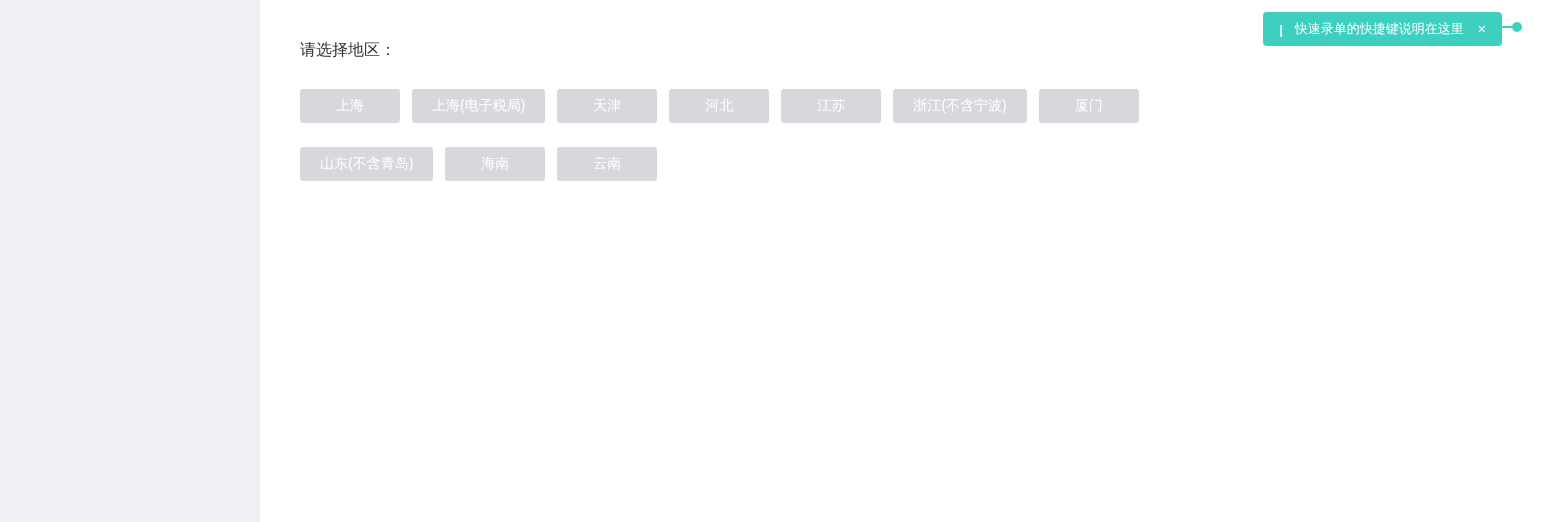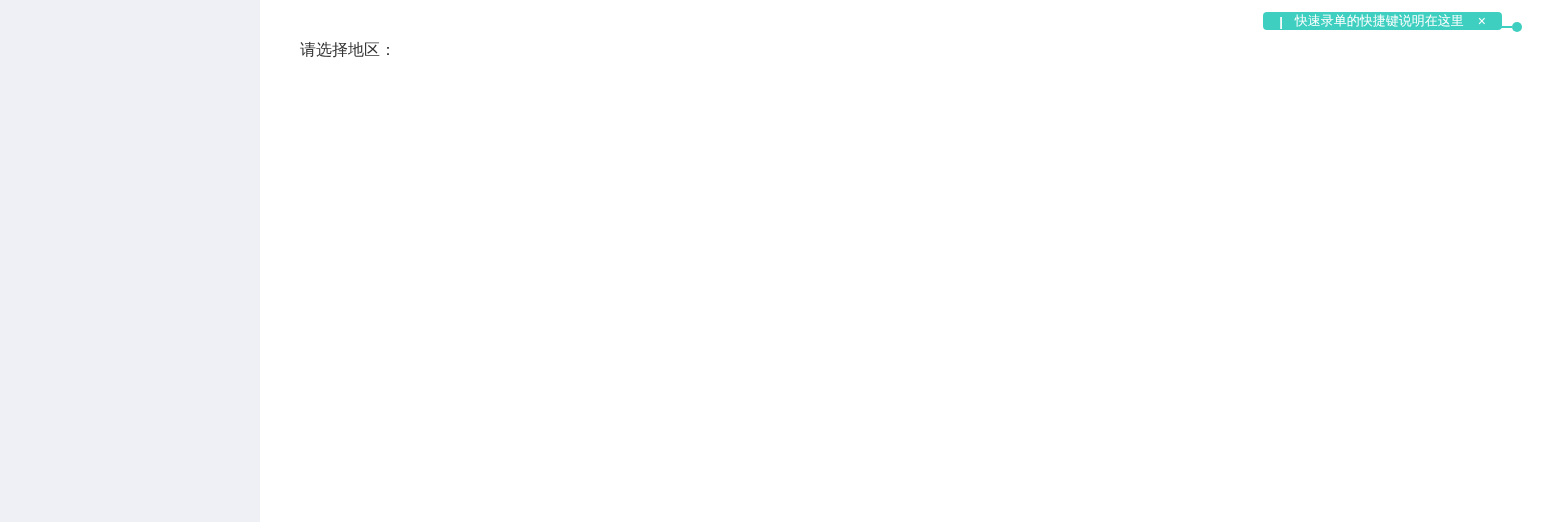--- a/index.html
+++ b/index.html
@@ -63,21 +63,21 @@
     }
 
     
     .tooltip-banner {
       position: absolute;
       top: 12px;
       right: 60px;
       background: #3ecfc0;
       color: #fff;
       font-size: 13px;
-      padding: 0 16px;
+      padding: 8px 16px;
       border-radius: 4px;
       display: flex;
       align-items: center;
       gap: 10px;
       white-space: nowrap;
     }
 
     .tooltip-banner::before {
       content: '|';
       font-weight: bold;
@@ -113,20 +113,37 @@
     }
   </style>
 </head>
 <body>
 
 <div class="sidebar"></div>
 
 <div class="main-content">
   <div class="page-title">请选择地区：</div>
 
+  <div class="region-buttons">
+
+  <div style="display: flex; flex-wrap: nowrap; gap: 12px; width: 100%; margin-bottom: 12px;">
+        <button class="region-btn">上海</button>
+        <button class="region-btn">上海(电子税局)</button>
+        <button class="region-btn">天津</button>
+        <button class="region-btn">河北</button>
+        <button class="region-btn">江苏</button>
+        <button class="region-btn">浙江(不含宁波)</button>
+        <button class="region-btn">厦门</button>
+      </div>
+      <div style="display: flex; flex-wrap: nowrap; gap: 12px; width: 100%;">
+        <button class="region-btn">山东(不含青岛)</button>
+        <button class="region-btn">海南</button>
+        <button class="region-btn">云南</button>
+      </div>
+    </div>
 </div>
 
 <div class="tooltip-banner">
   <span>快速录单的快捷键说明在这里</span>
   <span class="tooltip-close">×</span>
 </div>
 <div class="connector-line"></div>
 <div class="connector-dot"></div>
 
 </body></html>

